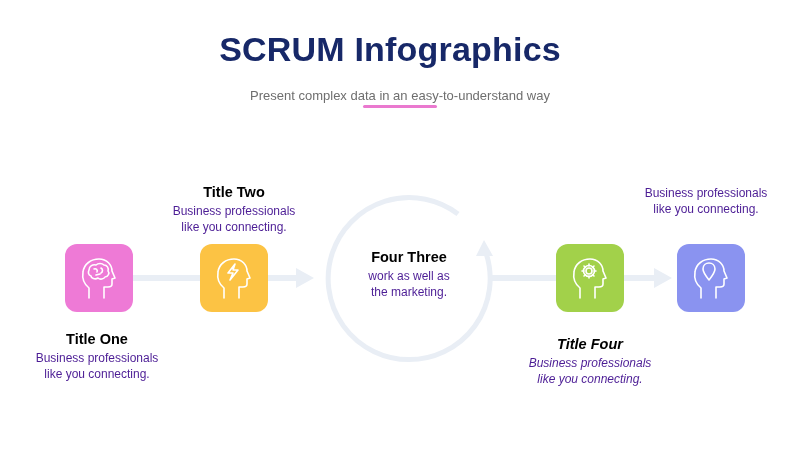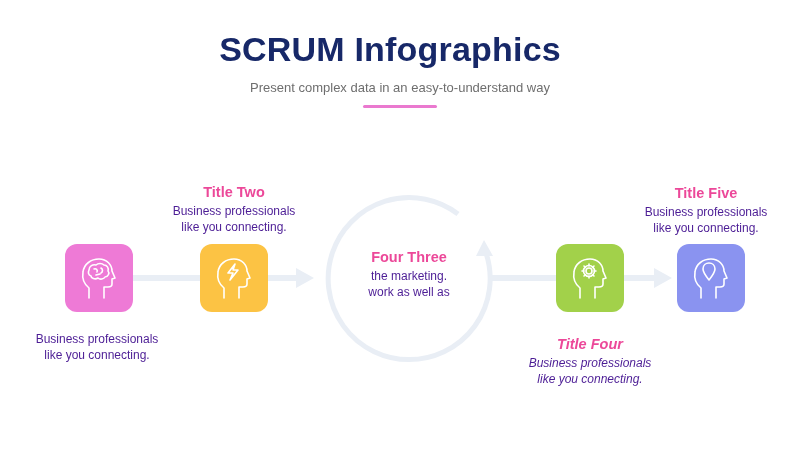--- a/index.html
+++ b/index.html
@@ -5,38 +5,38 @@
   html, body { margin: 0; padding: 0; }
   body {
     width: 800px; height: 450px; background: #ffffff; position: relative; overflow: hidden;
     font-family: "Liberation Sans", "DejaVu Sans", sans-serif;
   }
   .title {
     position: absolute; left: 0; top: 30px; width: 780px; text-align: center;
     font-size: 34px; font-weight: bold; color: #172868; letter-spacing: 0.2px;
   }
   .subtitle {
-    position: absolute; left: 0; top: 80px; width: 800px; text-align: center;
+    position: absolute; left: 0; top: 88px; width: 800px; text-align: center;
     font-size: 13px; color: #6e6e6e;
   }
   .underline {
     position: absolute; left: 363px; top: 105px; width: 74px; height: 3px;
     background: #ea79cf; border-radius: 2px;
   }
   svg.connectors { position: absolute; left: 0; top: 0; }
   .box {
     position: absolute; width: 68px; height: 68px; border-radius: 12px; top: 244px;
     display: flex; align-items: center; justify-content: center;
   }
   .box svg { width: 40px; height: 44px; }
   .label {
     position: absolute; width: 160px; text-align: center;
   }
   .label .h {
-    font-size: 14.5px; font-weight: bold; color: #ec4899; margin-bottom: 3px;
+    font-size: 14.5px; font-weight: bold; color: #000000; margin-bottom: 3px;
   }
   .label .d {
     font-size: 12px; color: #4c1d95; line-height: 16px;
   }
 </style>
 </head>
 <body>
 
 <div class="title">SCRUM Infographics</div>
 <div class="subtitle">Present complex data in an easy-to-understand way</div>
@@ -90,39 +90,39 @@
 </div>
 
 <div class="box" style="left:677px; background:#8a93f0;">
   <svg viewBox="0 0 40 44" fill="none" stroke="#fff" stroke-width="1.6" stroke-linecap="round" stroke-linejoin="round">
     <path d="M10 42 V32 C5 28 3 22 4 16 C5 8 12 3 20 3 C28 3 33 9 33 15 L36 22 L33 23 V28 C33 30 31 31 29 31 H25 V42"></path>
     <path d="M18 24 C14 19 12 16 12 13 C12 9 15 7 18 7 C21 7 24 9 24 13 C24 16 22 19 18 24 Z"></path>
   </svg>
 </div>
 
 <div class="label" style="left:17px; top:331px;">
+  <div class="h">Title One</div>
   <div class="d">Business professionals</div>
   <div class="d">like you connecting.</div>
 </div>
 
 <div class="label" style="left:154px; top:184px;">
   <div class="h">Title Two</div>
   <div class="d">Business professionals</div>
   <div class="d">like you connecting.</div>
 </div>
 
 <div class="label" style="left:329px; top:249px;">
   <div class="h">Four Three</div>
+  <div class="d">work as well as</div>
   <div class="d">the marketing.</div>
-  <div class="d">work as well as</div>
 </div>
 
 <div class="label" style="left:510px; top:336px;font-style:italic;">
   <div class="h">Title Four</div>
   <div class="d">Business professionals</div>
   <div class="d">like you connecting.</div>
 </div>
 
 <div class="label" style="left:626px; top:185px;">
-  <div class="h">Title Five</div>
   <div class="d">Business professionals</div>
   <div class="d">like you connecting.</div>
 </div>
 
 </body></html>

